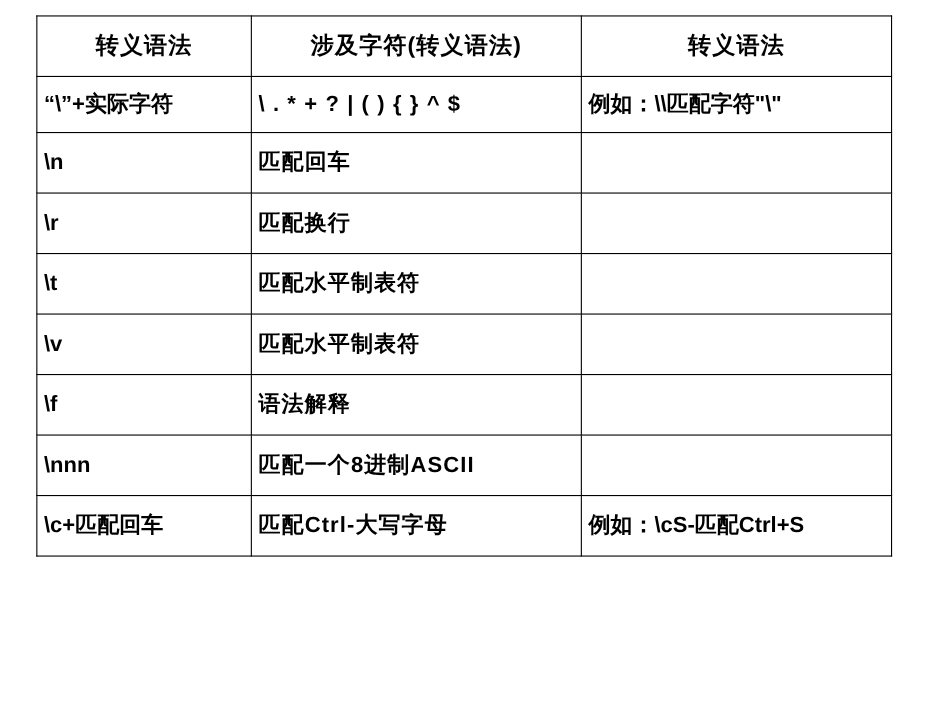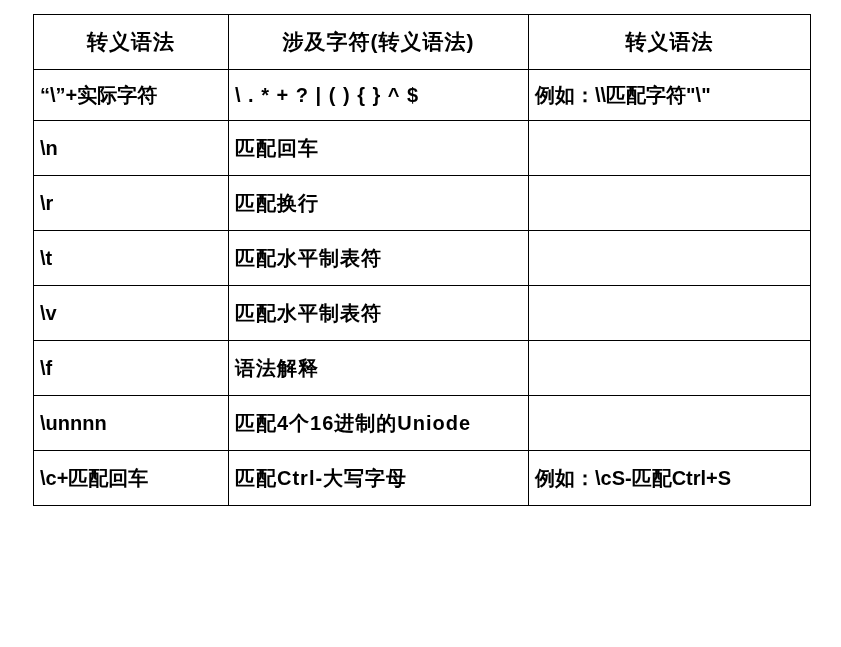--- a/index.html
+++ b/index.html
@@ -107,22 +107,22 @@
         <td class="col-escape">\v</td>
         <td class="col-chars">匹配水平制表符</td>
         <td class="col-example"></td>
       </tr>
       <tr>
         <td class="col-escape">\f</td>
         <td class="col-chars">语法解释</td>
         <td class="col-example"></td>
       </tr>
       <tr>
-        <td class="col-escape">\unnnn</td>
-        <td class="col-chars">匹配4个16进制的Uniode</td>
+        <td class="col-escape">\nnn</td>
+        <td class="col-chars">匹配一个8进制ASCII</td>
         <td class="col-example"></td>
       </tr>
       <tr>
         <td class="col-escape">\c+匹配回车</td>
         <td class="col-chars">匹配Ctrl-大写字母</td>
         <td class="col-example">例如：\cS-匹配Ctrl+S</td>
       </tr>
     </tbody>
   </table>
 </div>

